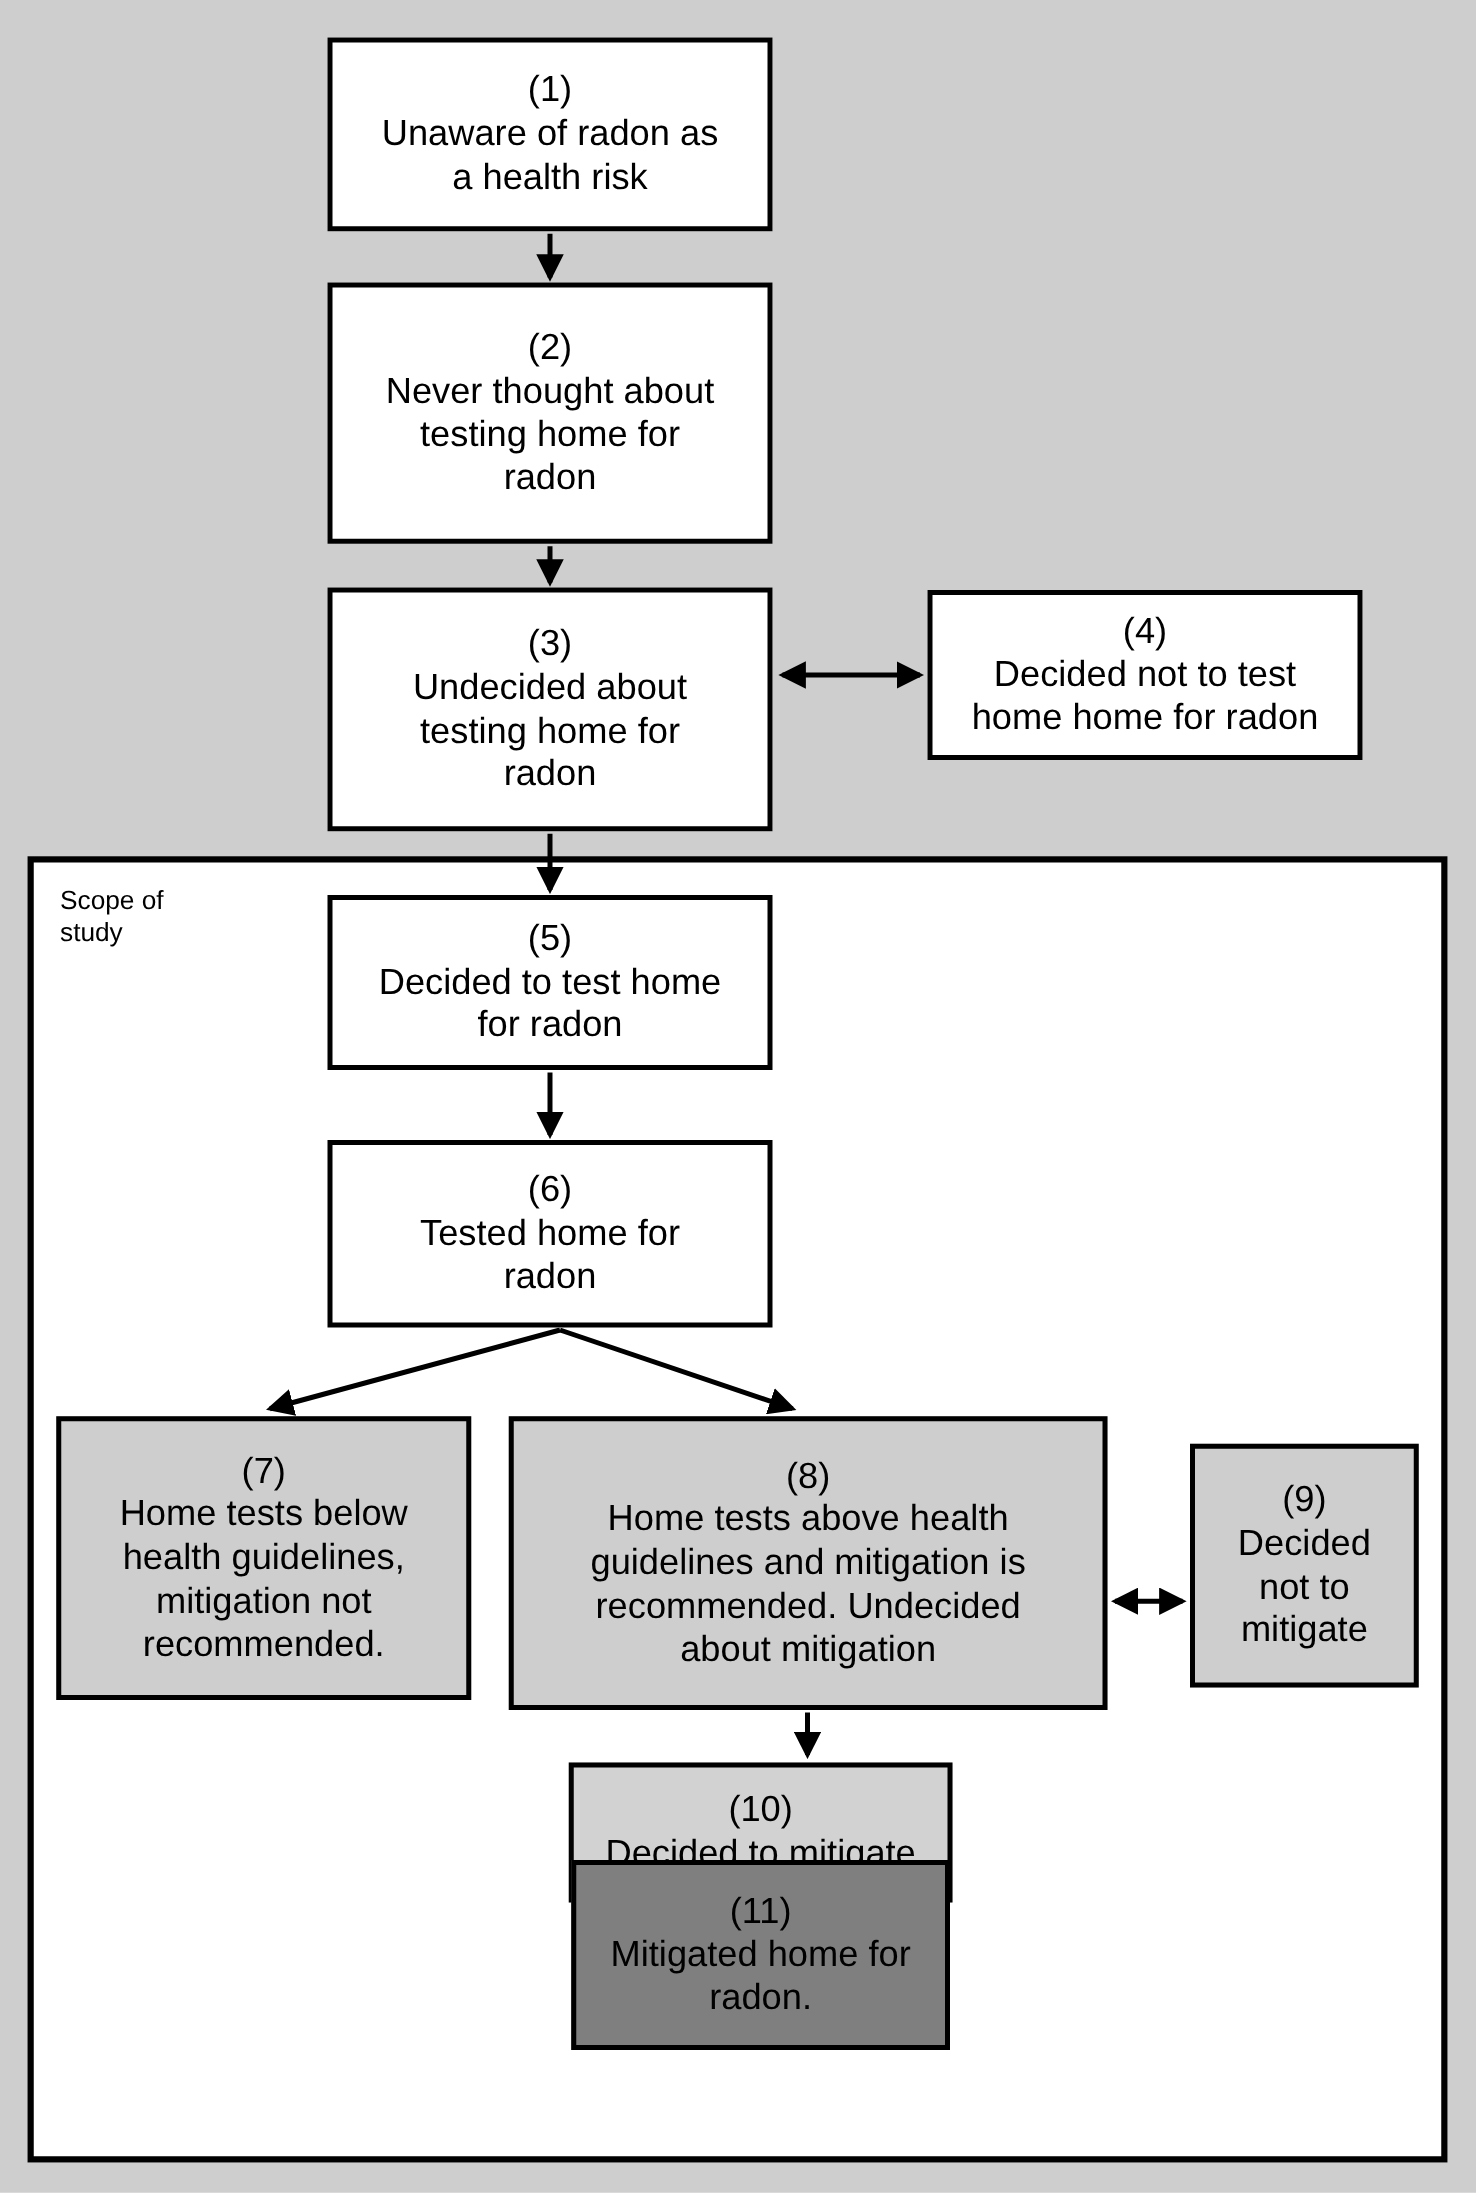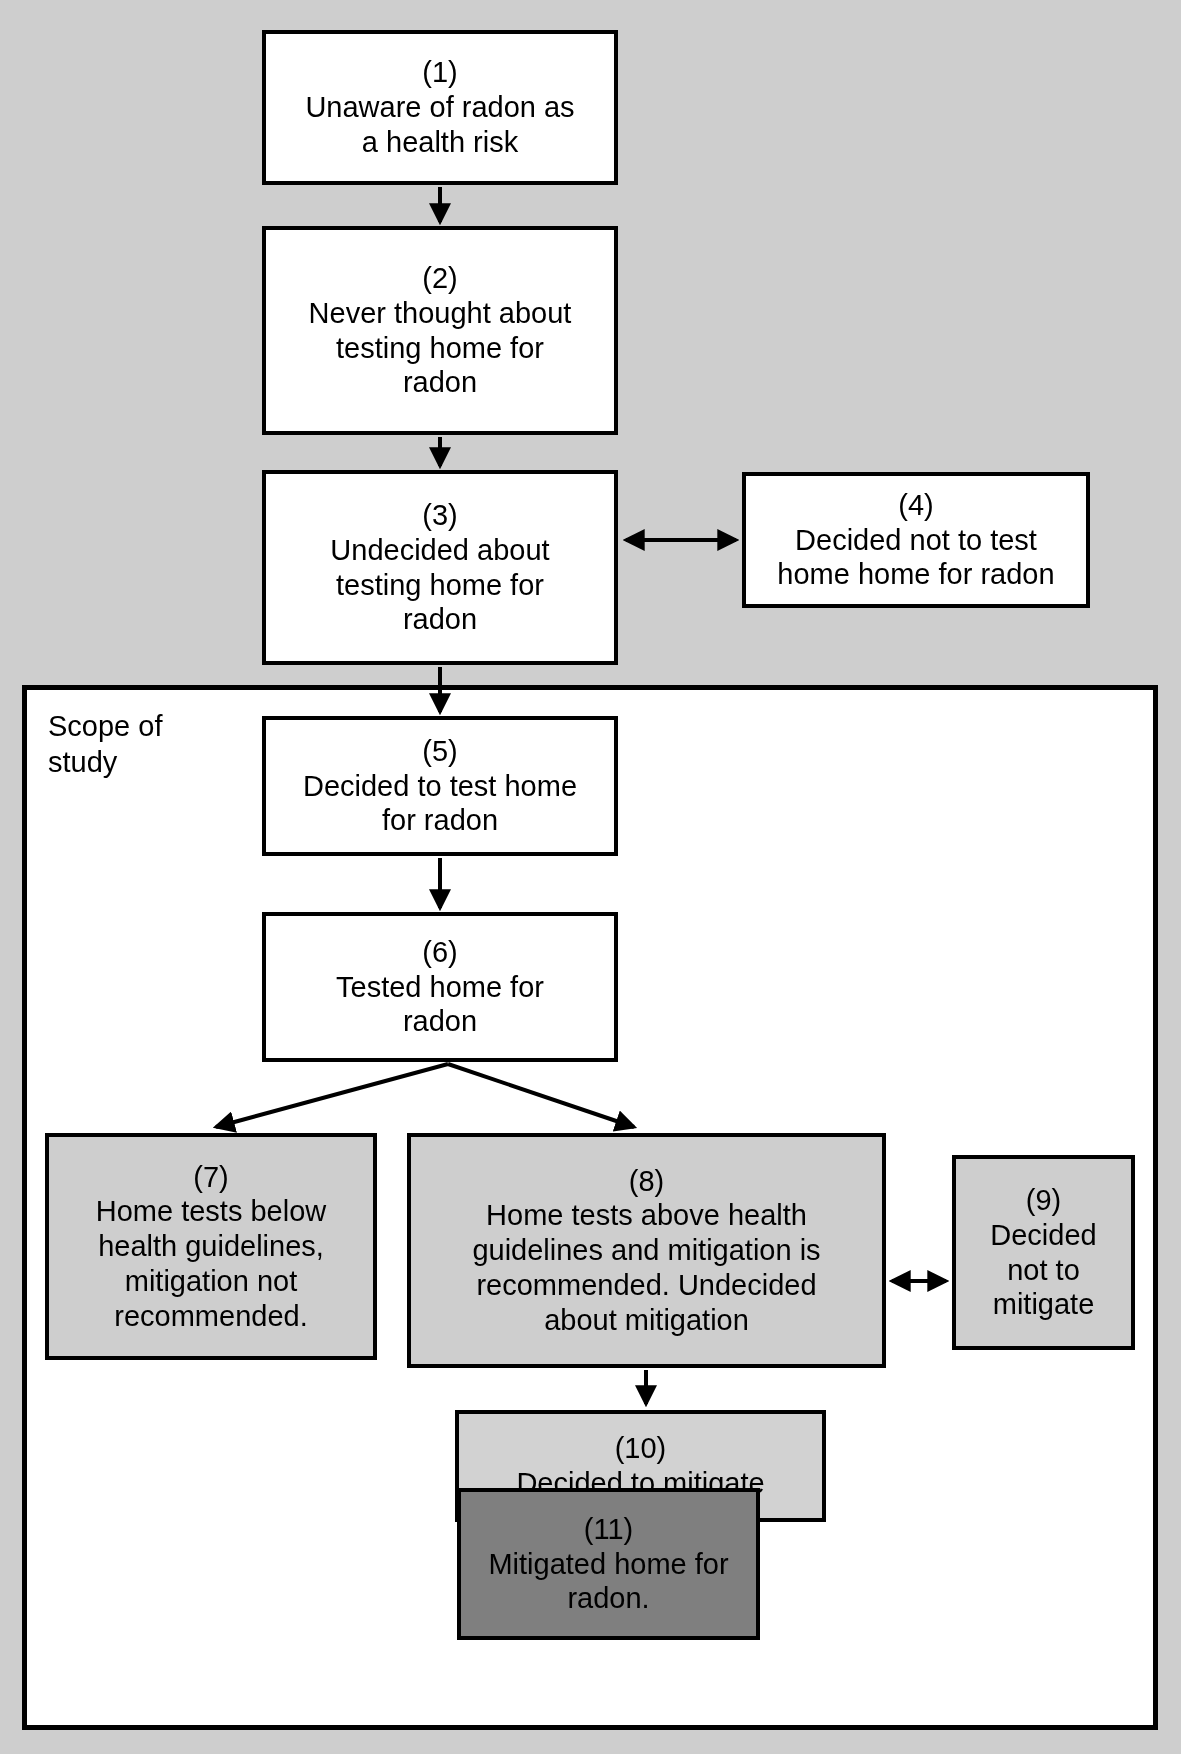--- a/index.html
+++ b/index.html
@@ -18,21 +18,21 @@
   .scope-box {
     position: absolute;
     left: 22px; top: 685px; width: 1136px; height: 1045px;
     background: #ffffff;
     border: 5px solid #000;
     box-sizing: border-box;
   }
   .scope-label {
     position: absolute;
     left: 48px; top: 708px;
-    font-size: 29px;
+    font-size: 21px;
     line-height: 1.25;
     white-space: pre-line;
     color: #000;
   }
   .arrow-layer {
     position: absolute;
     left: 0; top: 0; width: 1181px; height: 1754px;
     pointer-events: none;
   }
   .node {
@@ -57,21 +57,21 @@
 
   #n1  { left: 262px; top: 30px;   width: 356px; height: 155px; }
   #n2  { left: 262px; top: 226px;  width: 356px; height: 209px; }
   #n3  { left: 262px; top: 470px;  width: 356px; height: 195px; }
   #n4  { left: 742px; top: 472px;  width: 348px; height: 136px; }
   #n5  { left: 262px; top: 716px;  width: 356px; height: 140px; }
   #n6  { left: 262px; top: 912px;  width: 356px; height: 150px; }
   #n7  { left: 45px;  top: 1133px; width: 332px; height: 227px; }
   #n8  { left: 407px; top: 1133px; width: 479px; height: 235px; }
   #n9  { left: 952px; top: 1155px; width: 183px; height: 195px; }
-  #n10 { left: 455px; top: 1410px; width: 371px; height: 112px; }
+  #n10 { left: 455px; top: 1410px; width: 307px; height: 112px; }
   #n11 { left: 457px; top: 1488px; width: 303px; height: 152px; }
 </style>
 </head>
 <body>
 
 <div class="canvas">
 
   <div class="scope-box"></div>
   <div class="scope-label">Scope of
 study</div>

